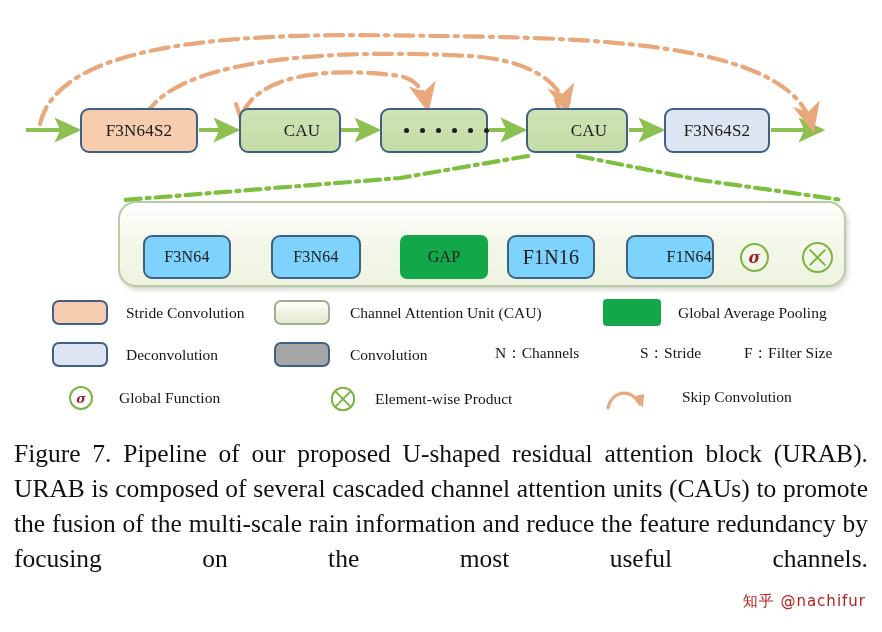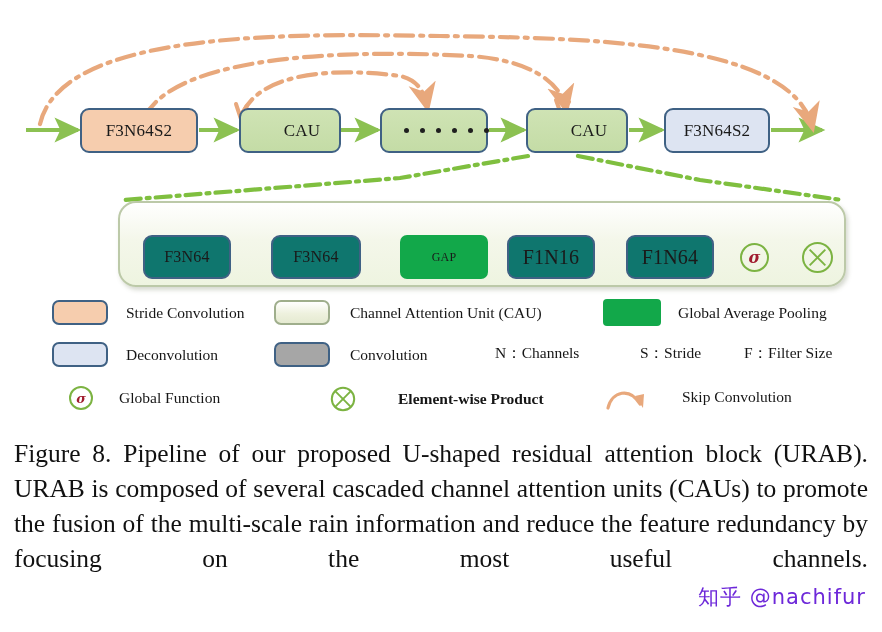--- a/index.html
+++ b/index.html
@@ -43,21 +43,21 @@
     font-family: "Liberation Serif", "DejaVu Serif", serif;
     color: #1a1a1a;
     letter-spacing: .2px;
     z-index: 4;
   }
   .node .lbl { pointer-events: none; }
 
   .node.stride   { background: #f6cdae; }
   .node.deconv   { background: #dde4f2; }
   .node.cau      { background: linear-gradient(180deg,#cfe3b4 0%,#c4dca6 100%); padding-left: 24px; }
-  .node.conv     { background: #0f766e; }
+  .node.conv     { background: #7dd3fc; }
   .node.gap      { background: #12a84a; }
 
   
   #cau-detail {
     position: absolute;
     left: 118px;
     top: 197px;
     width: 728px;
     height: 86px;
     box-sizing: border-box;
@@ -165,22 +165,22 @@
     display: inline-block;
     width: 100%;
   }
 
   
   #watermark {
     position: absolute;
     right: 16px;
     bottom: 25px;
     font-family: "DejaVu Sans","Liberation Sans",sans-serif;
-    font-size: 21px;
-    color: #6d28d9;
+    font-size: 15px;
+    color: #b91c1c;
     letter-spacing: 1px;
     z-index: 7;
     user-select: none;
   }
 </style>
 </head>
 <body>
 
 <div id="figure">
 
@@ -269,29 +269,29 @@
   <div id="cau-detail"></div>
 
   <div class="node conv" style="left:143px; top:231px; width:88px; height:44px; font-size:16px;">
     <span class="lbl">F3N64</span>
   </div>
 
   <div class="node conv" style="left:271px; top:231px; width:90px; height:44px; font-size:16px;">
     <span class="lbl">F3N64</span>
   </div>
 
-  <div class="node gap" style="left:400px; top:231px; width:88px; height:44px; font-size:12px; border:none; border-radius:7px;">
+  <div class="node gap" style="left:400px; top:231px; width:88px; height:44px; font-size:16px; border:none; border-radius:7px;">
     <span class="lbl">GAP</span>
   </div>
 
   <div class="node conv" style="left:507px; top:231px; width:88px; height:44px; font-size:20px;">
     <span class="lbl">F1N16</span>
   </div>
 
-  <div class="node conv" style="left:626px; top:231px; width:88px; height:44px; font-size:20px;">
+  <div class="node conv" style="left:626px; top:231px; width:88px; height:44px; font-size:16px;justify-content:flex-end;">
     <span class="lbl">F1N64</span>
   </div>
 
   <div class="circ" style="left:740px; top:239px; width:29px; height:29px;">
     <span class="sig">σ</span>
   </div>
 
   <div class="circ" style="left:802px; top:238px; width:31px; height:31px;">
     <svg width="31" height="31" viewBox="0 0 31 31">
       <line x1="6.5" y1="6.5" x2="24.5" y2="24.5" stroke="#7cb342" stroke-width="2.2"></line>
@@ -344,33 +344,33 @@
         <span class="lg-text" style="margin-left:26px;">Global Function</span>
       </div>
       <div class="lg-item" style="left:278px; top:0px;">
         <span style="display:inline-block;width:26px;height:26px;">
           <svg width="26" height="26" viewBox="0 0 26 26">
             <circle cx="13" cy="13" r="11.2" fill="none" stroke="#7cb342" stroke-width="2"></circle>
             <line x1="5.2" y1="5.2" x2="20.8" y2="20.8" stroke="#7cb342" stroke-width="1.9"></line>
             <line x1="20.8" y1="5.2" x2="5.2" y2="20.8" stroke="#7cb342" stroke-width="1.9"></line>
           </svg>
         </span>
-        <span class="lg-text" style="margin-left:42px;font-weight:bold;">Element-wise Product</span>
+        <span class="lg-text" style="margin-left:19px;">Element-wise Product</span>
       </div>
       <div class="lg-item" style="left:552px; top:-2px;">
         <span style="display:inline-block;width:46px;height:26px;">
           <svg width="46" height="26" viewBox="0 0 46 26">
             <path d="M 4,24 C 8,7 26,3 36,20" fill="none" stroke="#E8A87C" stroke-width="3.2" stroke-linecap="round"></path>
             <path d="M 31,12 L 39,24 L 40,10 Z" fill="#E8A87C"></path>
           </svg>
         </span>
         <span class="lg-text" style="margin-left:32px;">Skip Convolution</span>
       </div>
     </div>
   </div>
 
   <div id="caption">
-    <p>Figure 8. Pipeline of our proposed U-shaped residual attention block (URAB). URAB is composed of several cascaded channel attention units (CAUs) to promote the fusion of the multi-scale rain information and reduce the feature redundancy by focusing on the most useful channels.</p>
+    <p>Figure 7. Pipeline of our proposed U-shaped residual attention block (URAB). URAB is composed of several cascaded channel attention units (CAUs) to promote the fusion of the multi-scale rain information and reduce the feature redundancy by focusing on the most useful channels.</p>
   </div>
 
   <div id="watermark">知乎 @nachifur</div>
 
 </div>
 
 </body></html>

